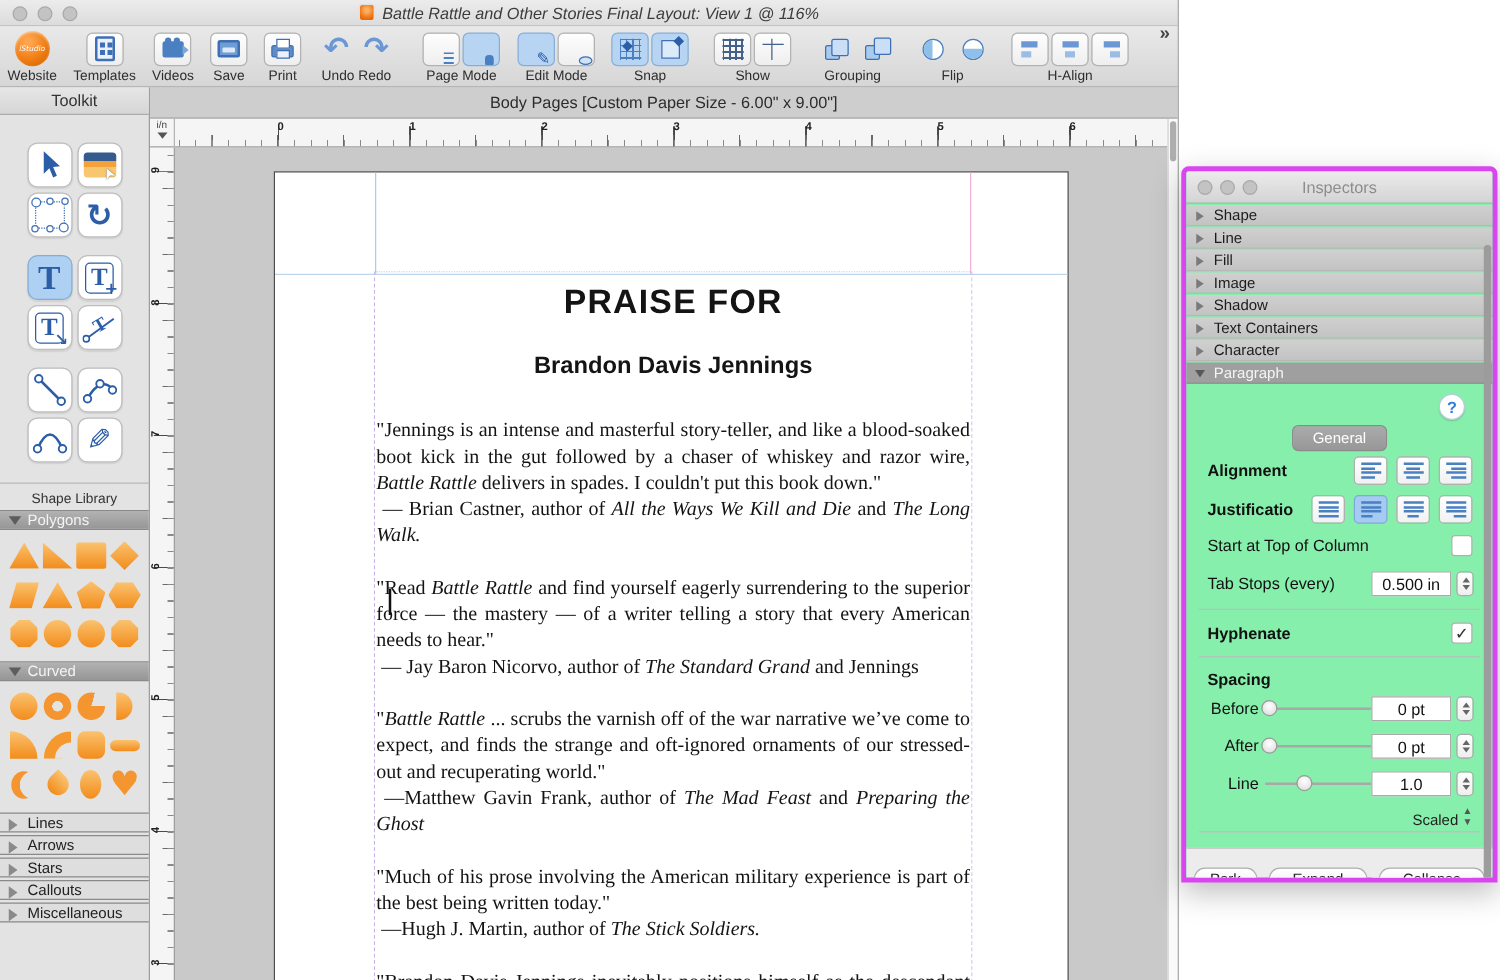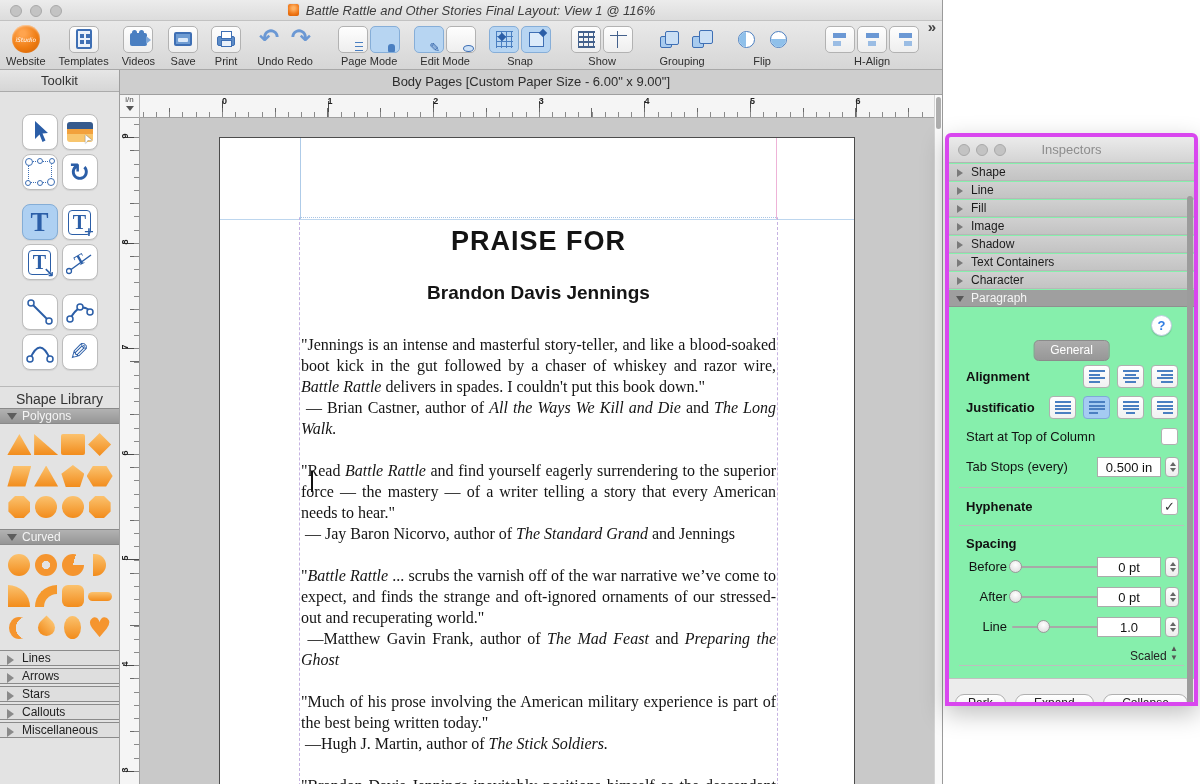--- a/index.html
+++ b/index.html
@@ -20,21 +20,21 @@
   #app-icon { display:inline-block; width:13px; height:14px; border-radius:3px; vertical-align:-2px;
     margin-right:6px; background:radial-gradient(circle at 50% 35%, #ffb061 15%, #f07818 60%, #d85c00);
     border:1px solid #e0e0e0; }
 
   #toolbar { position:absolute; left:0; top:21px; right:0; height:49px;
     background:linear-gradient(#e9e9e9,#d6d6d6); border-bottom:1px solid #a8a8a8;
     display:flex; align-items:flex-start; padding:3px 4px 0 6px; }
   .tb-group { display:flex; flex-direction:column; align-items:center; margin-right:13px; }
   .tb-group.g-clip{margin-right:22px;} .tb-group.g-undo{margin-right:22px;}
   .tb-group.g-page{margin-right:14px;} .tb-group.g-snap{margin-right:20px;}
-  .tb-group.g-show{margin-right:18px;} .tb-group.g-grp{margin-right:18px;} .tb-group.g-flip{margin-right:32px;}
+  .tb-group.g-show{margin-right:18px;} .tb-group.g-grp{margin-right:18px;} .tb-group.g-flip{margin-right:16px;}
   .tb-btns { display:flex; gap:2px; height:30px; align-items:center; }
   .tb-label { font-size:11px; color:#2e2e2e; margin-top:1px; white-space:nowrap; }
   .tbtn { width:30px; height:27px; display:flex; align-items:center; justify-content:center; }
   .tbtn.frame { border:1px solid #b2b2b2; border-radius:5px; background:linear-gradient(#fefefe,#eee); }
   .tbtn.sel { background:#b7d5f2; border-color:#86aed8; }
   #toolbar-overflow { position:absolute; right:8px; top:18px; font-size:15px; color:#444;
     letter-spacing:-2px; font-weight:bold; }
 
   
   .ic { position:relative; color:#3e6fb4; font-family:"DejaVu Sans",sans-serif; }
@@ -135,21 +135,21 @@
     text-shadow:0 0 1px #234; transform:rotate(-115deg); }
   .tk-node { width:24px; height:22px; border:1.5px dotted #3e6fb4; position:relative; }
   .tk-node i, .tk-node::before, .tk-node::after { content:""; position:absolute; width:6px; height:6px;
     border:1.5px solid #3e6fb4; border-radius:50%; background:#fff; }
   .tk-node::before { left:-4px; top:-4px; box-shadow:22px 0 0 -1.5px #fff; }
   .tk-node::after { right:-4px; bottom:-4px; }
   .tk-node i.a { left:-4px; bottom:-4px; } .tk-node i.b { right:-4px; top:-4px; }
   .tk-node i.c { left:8px; top:-4px; } .tk-node i.d { left:8px; bottom:-4px; }
 
   
-  #shape-lib-title { height:20px; text-align:center; font-size:14px; color:#333; line-height:20px; margin-top:16px;
+  #shape-lib-title { height:20px; text-align:center; font-size:11px; color:#333; line-height:20px; margin-top:16px;
     border-top:1px solid #b9b9b9; padding-top:2px; }
   .sl-header { height:16px; background:linear-gradient(#b2b2b2,#969696); border-top:1px solid #8a8a8a;
     border-bottom:1px solid #8a8a8a; color:#f4f4f4; font-size:12px; line-height:15px; padding-left:22px; position:relative; margin-top:2px;}
   .sl-header.collapsed { background:#dedede; color:#222; }
   .sl-header .tri { position:absolute; left:7px; top:4px; width:0; height:0; }
   .sl-header.expanded .tri { border-left:5px solid transparent; border-right:5px solid transparent; border-top:7px solid #5d5d5d; }
   .sl-header.collapsed .tri { border-top:5px solid transparent; border-bottom:5px solid transparent; border-left:7px solid #8a8a8a; }
   .sl-grid { display:grid; grid-template-columns:repeat(4,1fr); padding:9px 6px; row-gap:9px; justify-items:center; align-items:center; }
   .shape { width:24px; height:21px; background:linear-gradient(180deg,#fbc26e,#f28c1c); }
   .sh-triangle { clip-path:polygon(50% 0,100% 100%,0 100%); }

